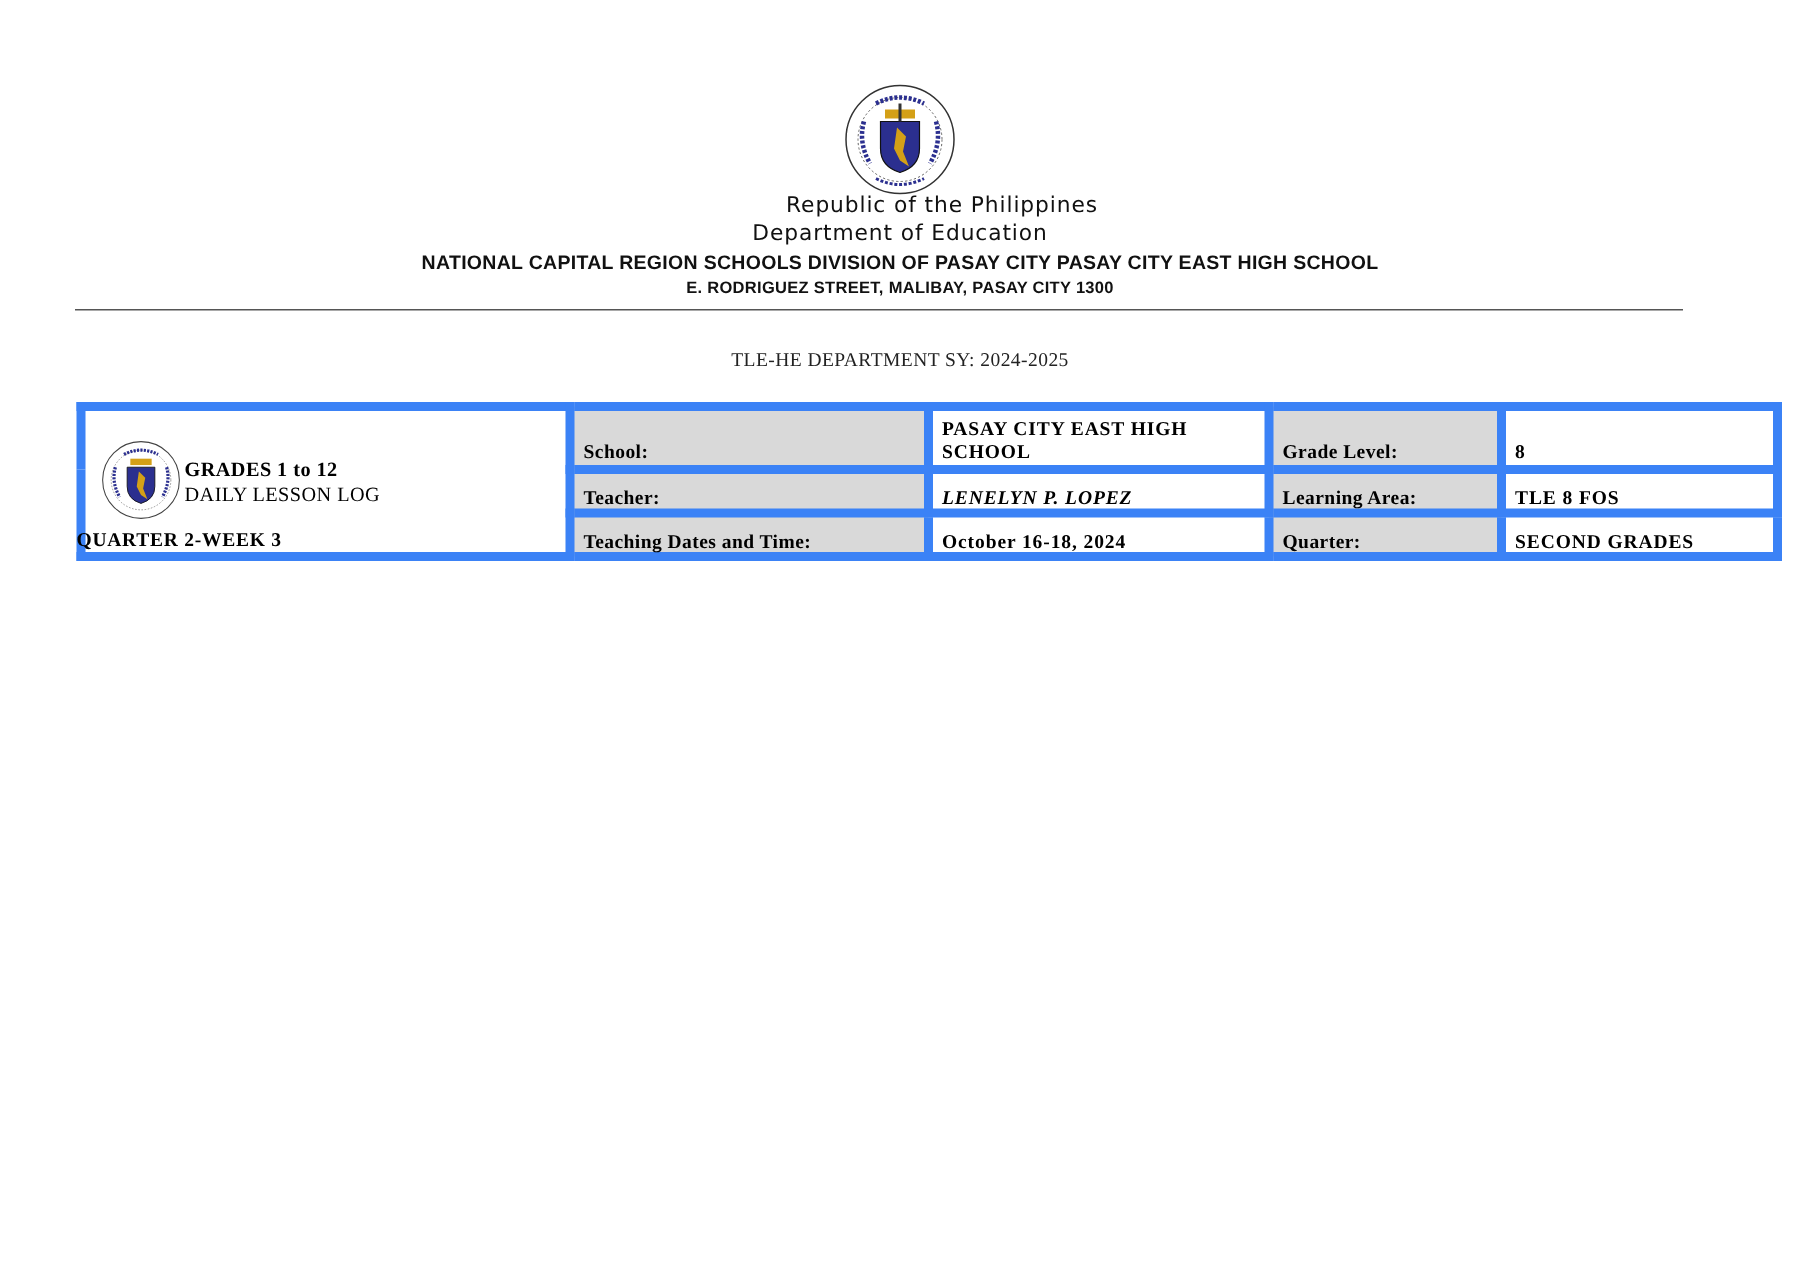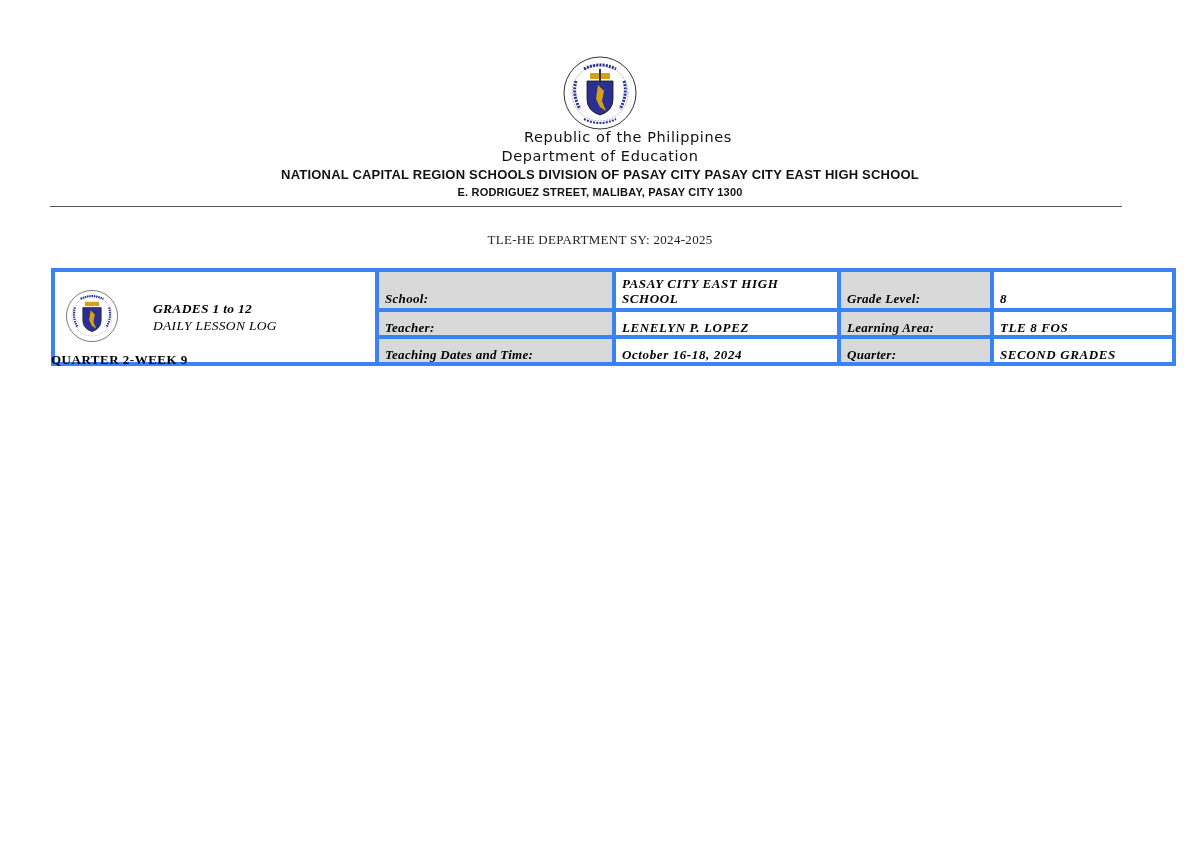--- a/index.html
+++ b/index.html
@@ -7,31 +7,31 @@
   .header-logo { position: absolute; left: 562px; top: 55px; width: 76px; height: 76px; }
   .hdr-line { position: absolute; left: 0; width: 1200px; text-align: center; font-family: "DejaVu Sans", sans-serif; color: #111; }
   .hdr-rep { top: 129px; font-size: 14.5px; letter-spacing: 0.6px; margin-left: 28px; }
   .hdr-dep { top: 148px; font-size: 14.5px; letter-spacing: 0.6px; }
   .hdr-region { top: 167px; font-size: 13px; font-weight: bold; font-family: "Liberation Sans", sans-serif; letter-spacing: 0.2px; }
   .hdr-addr { top: 186px; font-size: 11px; font-weight: bold; font-family: "Liberation Sans", sans-serif; letter-spacing: 0.2px; }
   .rule { position: absolute; left: 50px; top: 206px; width: 1072px; height: 0; border-top: 1.5px solid #555; }
   .dept { position: absolute; left: 0; width: 1200px; top: 232px; text-align: center; font-family: "Liberation Serif", serif; font-size: 13px; color: #222; letter-spacing: 0.3px; }
 
   table.dll { position: absolute; left: 51px; top: 268px; border-collapse: collapse; font-family: "Liberation Serif", serif; font-size: 13px; }
-  table.dll td { border: 4px solid #3b82f6; padding: 0 6px; height: 23px; line-height: 15px; vertical-align: bottom; font-style: italic; }
+  table.dll td { border: 6px solid #3b82f6; padding: 0 6px; height: 23px; line-height: 15px; vertical-align: bottom; }
   td.brand { width: 308px; vertical-align: middle; background: #fff; padding: 0; }
   td.lbl { background: #d9d9d9; text-align: left; font-weight: bold; letter-spacing: 0.3px; }
   td.val { background: #fff; font-weight: bold; letter-spacing: 0.6px; }
   td.l1 { width: 221px; }
   td.v1 { width: 209px; }
   td.l2 { width: 137px; margin-top: 12px; }
   td.v2 { width: 166px; }
   tr.r1 td { height: 34px; padding-bottom: 2px; }
   .it { font-style: italic; }
-  .brand-inner { display: flex; align-items: center; height: 100%; padding-left: 4px; gap: 32px; }
+  .brand-inner { display: flex; align-items: center; height: 100%; padding-left: 4px; }
   .brand-logo { width: 54px; height: 54px; flex: none; }
   .brand-text { margin-left: 2px; font-weight: bold; font-size: 13.5px; line-height: 17px; letter-spacing: 0.3px; margin-top: 2px; }
   .brand-text div:nth-child(2) { font-weight: normal; }
   .quarter { position: absolute; left: 51px; top: 352px; font-family: "Liberation Serif", serif; font-weight: bold; font-size: 13px; letter-spacing: 0.5px; }
 </style>
 </head>
 <body>
 
 <svg class="header-logo" viewBox="0 0 76 76">
   <circle cx="38" cy="38" r="36" fill="#fff" stroke="#333" stroke-width="1"></circle>
@@ -88,13 +88,13 @@
   </tr>
   <tr>
     <td class="lbl l1">Teaching Dates and Time:</td>
     <td class="val v1">October 16-18, 2024</td>
     <td class="lbl l2">Quarter:</td>
     <td class="val v2">SECOND GRADES</td>
   </tr>
 </tbody>
   </table>
 
-<div class="quarter">QUARTER 2-WEEK 9</div>
+<div class="quarter">QUARTER 2-WEEK 3</div>
 
 </body></html>

